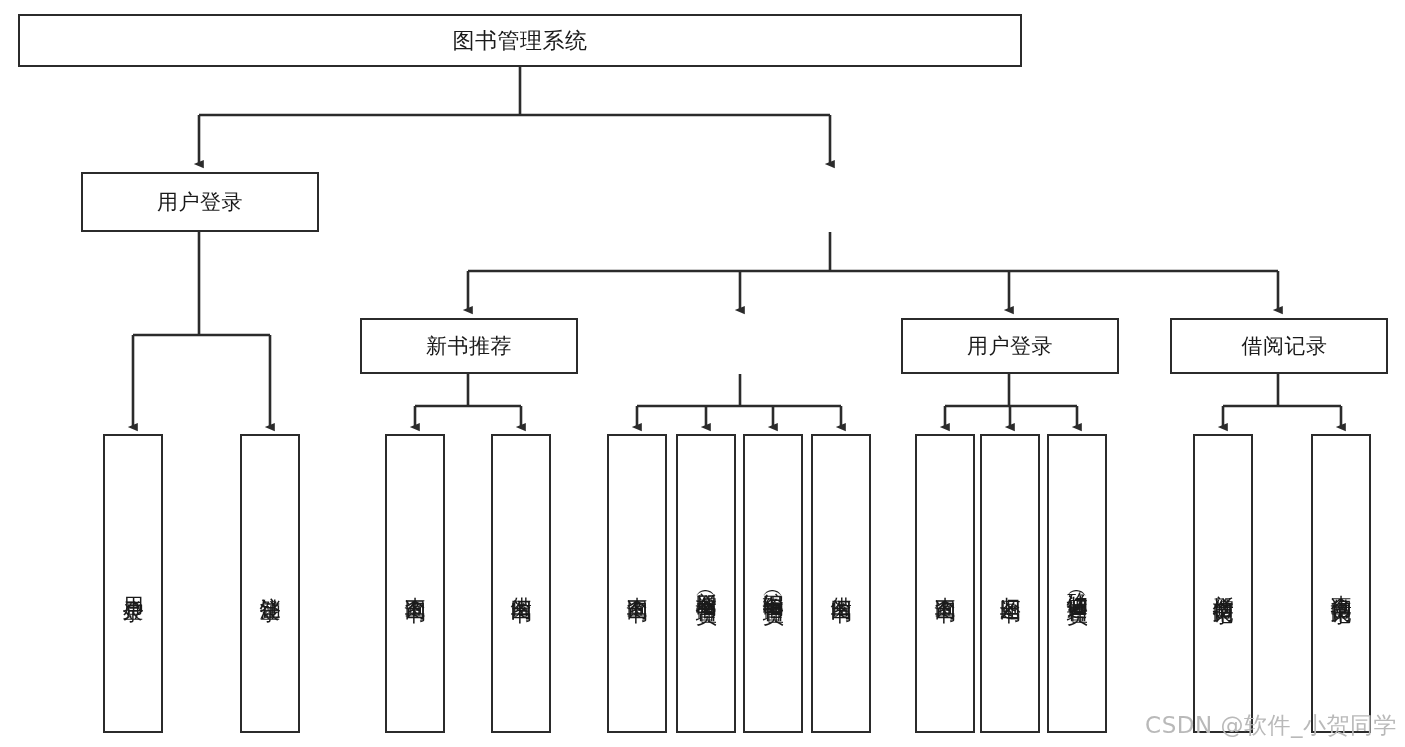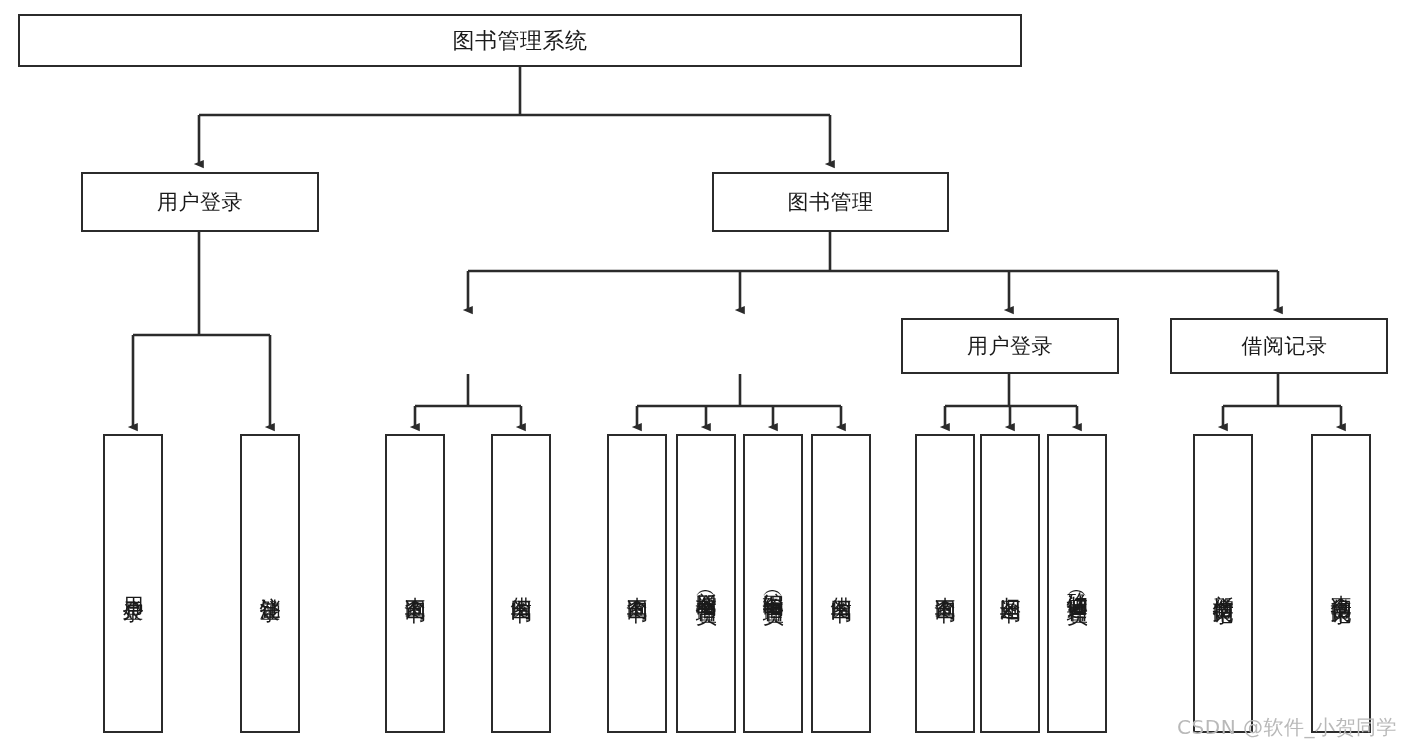--- a/index.html
+++ b/index.html
@@ -60,21 +60,21 @@
     font-size: 21px;
     line-height: 1.25;
     letter-spacing: 2px;
     white-space: normal;
     max-height: 100%;
   }
   #watermark {
     position: absolute;
     right: 8px;
     bottom: 6px;
-    font-size: 20px;
+    font-size: 23px;
     color: #b9b9b9;
     white-space: nowrap;
     letter-spacing: 0.5px;
   }
 </style>
 </head>
 <body>
 
 <div id="diagram-root">
 
@@ -128,24 +128,24 @@
     </g>
   </svg>
 
   <div class="node root horizontal" style="left:18px; top:14px; width:1004px; height:53px;">
     <span class="node-label">图书管理系统</span>
   </div>
 
   <div class="node horizontal" style="left:81px; top:172px; width:238px; height:60px;">
     <span class="node-label">用户登录</span>
   </div>
-  <div class="node horizontal" style="left:712px; top:172px; width:237px; height:60px;">
-    <span class="node-label">图书管理</span>
+
+  <div class="node horizontal" style="left:360px; top:318px; width:218px; height:56px;">
+    <span class="node-label">新书推荐</span>
   </div>
-
   <div class="node horizontal" style="left:901px; top:318px; width:218px; height:56px;">
     <span class="node-label">用户登录</span>
   </div>
   <div class="node horizontal" style="left:1170px; top:318px; width:218px; height:56px;padding-left:11px;">
     <span class="node-label">借阅记录</span>
   </div>
 
   <div class="node vertical" style="left:103px; top:434px; width:60px; height:299px;">
     <span class="node-label">用户登录</span>
   </div>

